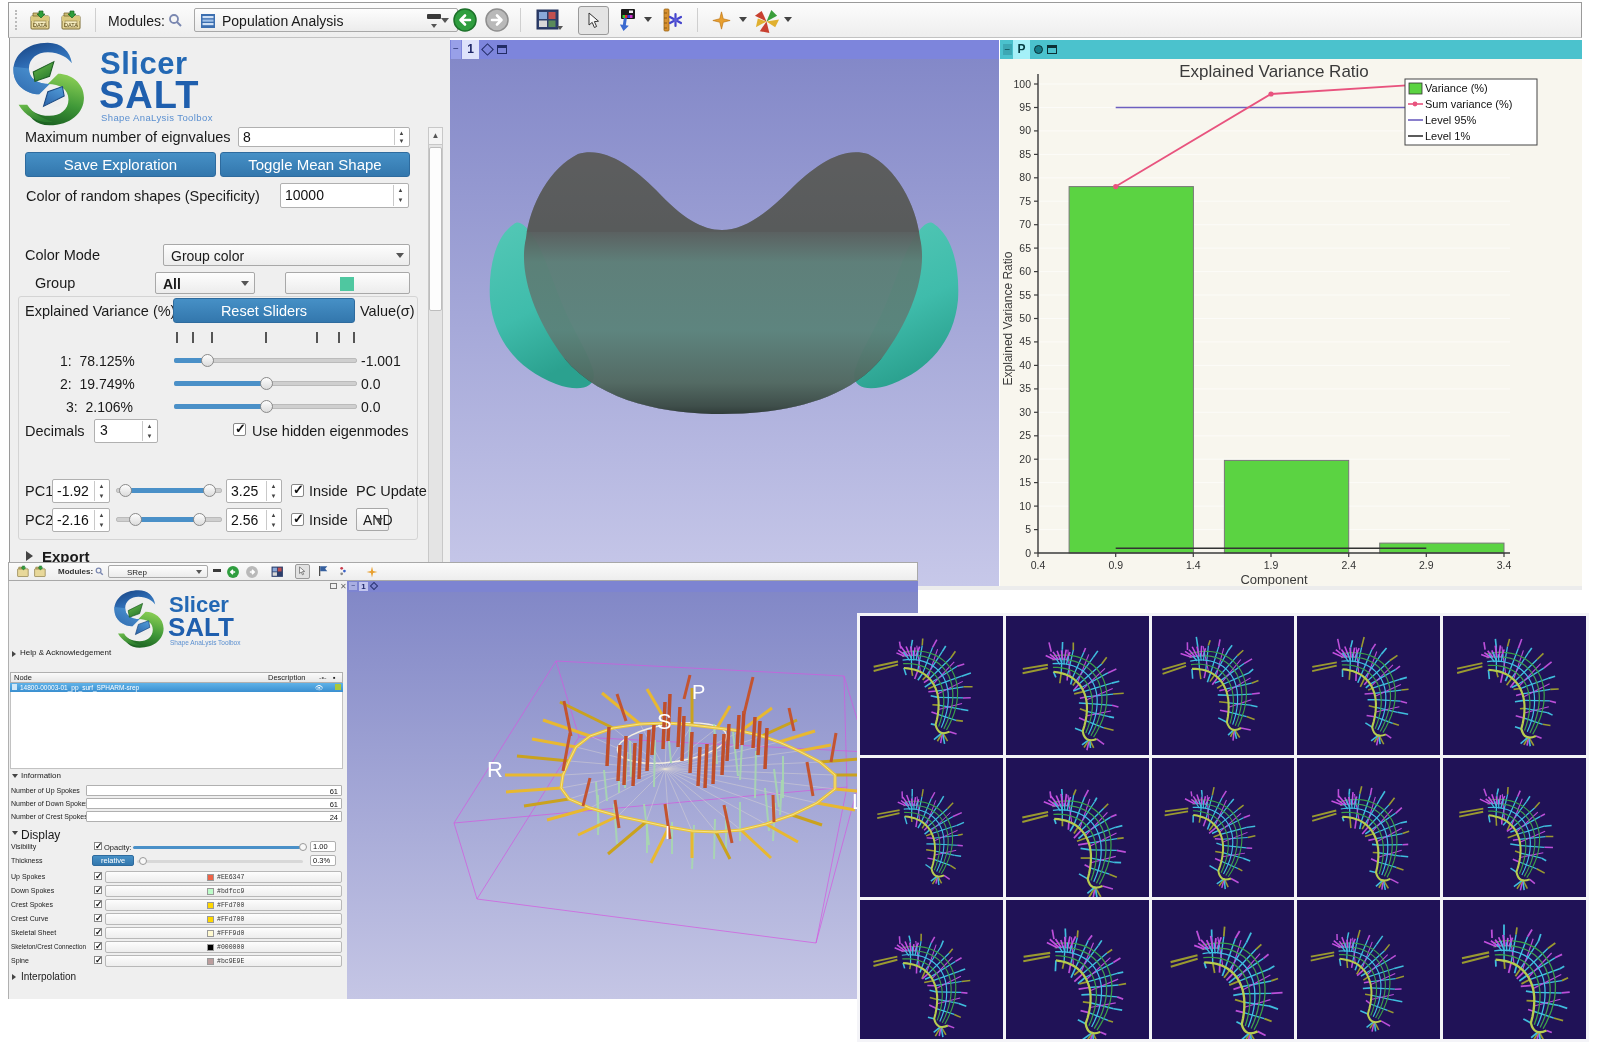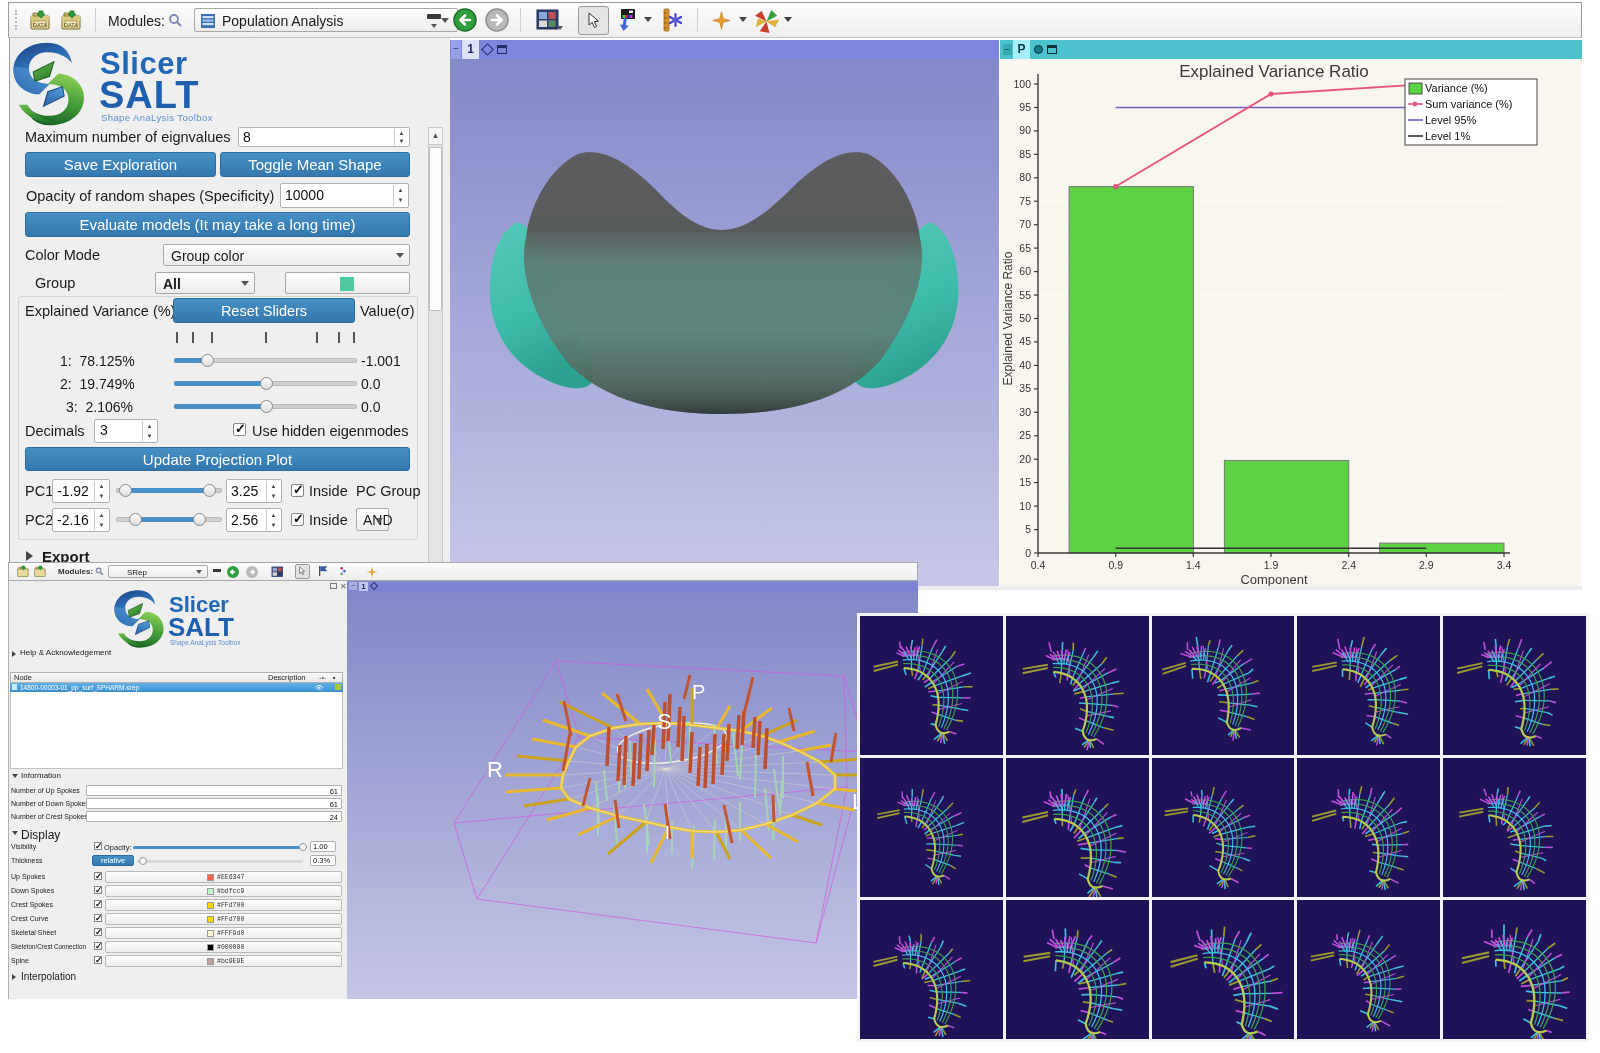--- a/index.html
+++ b/index.html
@@ -322,26 +322,25 @@
 <div class="abs" style="left:100px;top:46px;font-size:31px;font-weight:bold;color:#2368b4;letter-spacing:0.5px">Slicer</div>
 <div class="abs" style="left:99px;top:74px;font-size:38px;font-weight:bold;color:#1f5fae;letter-spacing:1px">SALT</div>
 <div class="abs" style="left:101px;top:112px;font-size:9.5px;color:#5a8fd0;letter-spacing:0.4px">Shape AnaLysis Toolbox</div>
 <div class="abs lbl" style="left:25px;top:129px;font-size:14.5px">Maximum number of eignvalues</div>
 <div class="abs inp" style="left:238px;top:127px;width:172px;height:20px;font-size:14px;padding:1px 4px">8<div class="spin">
         <span>▲</span>
         <span>▼</span>
       </div></div>
 <div class="abs btn" style="left:25px;top:152px;width:191px;height:25px;font-size:15px;line-height:24px">Save Exploration</div>
 <div class="abs btn" style="left:220px;top:152px;width:190px;height:25px;font-size:15px;line-height:24px">Toggle Mean Shape</div>
-<div class="abs lbl" style="left:26px;top:188px;font-size:14.5px">Opacity of random shapes (Specificity)</div>
+<div class="abs lbl" style="left:26px;top:188px;font-size:14.5px">Color of random shapes (Specificity)</div>
 <div class="abs inp" style="left:280px;top:183px;width:129px;height:25px;font-size:14px;padding:3px 4px">10000<div class="spin">
         <span>▲</span>
         <span>▼</span>
       </div></div>
-<div class="abs btn" style="left:25px;top:212px;width:385px;height:25px;font-size:15px;line-height:24px">Evaluate models (It may take a long time)</div>
 <div class="abs lbl" style="left:25px;top:247px;font-size:14.5px">Color Mode</div>
 <div class="abs combo" style="left:163px;top:244px;width:247px;height:22px">
       <div class="abs lbl" style="left:7px;top:3px;font-size:14px">Group color</div>
       <div class="carr"></div>
     </div>
 <div class="abs lbl" style="left:35px;top:275px;font-size:14.5px">Group</div>
 <div class="abs combo" style="left:155px;top:272px;width:100px;height:22px">
       <div class="abs lbl" style="left:7px;top:3px;font-size:14px;font-weight:bold">All</div>
       <div class="carr"></div>
     </div>
@@ -377,38 +376,37 @@
       <div class="knob" style="left:85px"></div>
     </div>
 <div class="abs lbl" style="left:361px;top:399px;font-size:14px">0.0</div>
 <div class="abs lbl" style="left:25px;top:423px;font-size:14.5px">Decimals</div>
 <div class="abs inp" style="left:94px;top:419px;width:64px;height:24px;font-size:14px;padding:2px 5px">3<div class="spin">
         <span>▲</span>
         <span>▼</span>
       </div></div>
 <div class="chk" style="left:233px;top:423px"></div>
 <div class="abs lbl" style="left:252px;top:423px;font-size:14.5px">Use hidden eigenmodes</div>
-<div class="abs btn" style="left:25px;top:447px;width:385px;height:24px;font-size:15px;line-height:23px">Update Projection Plot</div>
 <div class="abs lbl" style="left:25px;top:483px;font-size:14.5px">PC1</div>
 <div class="abs inp" style="left:52px;top:479px;width:58px;height:24px;font-size:14px;padding:3px 4px">-1.92<div class="spin">
         <span>▲</span>
         <span>▼</span>
       </div></div>
 <div class="slider" style="left:116px;top:488px;width:106px">
       <div class="sfill" style="left:6px;width:84px"></div>
       <div class="knob" style="left:2px"></div>
       <div class="knob" style="left:86px"></div>
     </div>
 <div class="abs inp" style="left:226px;top:479px;width:56px;height:24px;font-size:14px;padding:3px 4px">3.25<div class="spin">
         <span>▲</span>
         <span>▼</span>
       </div></div>
 <div class="chk" style="left:291px;top:484px"></div>
 <div class="abs lbl" style="left:309px;top:483px;font-size:14.5px">Inside</div>
-<div class="abs lbl" style="left:356px;top:483px;font-size:14.5px">PC Group</div>
+<div class="abs lbl" style="left:356px;top:483px;font-size:14.5px">PC Update</div>
 <div class="abs lbl" style="left:25px;top:512px;font-size:14.5px">PC2</div>
 <div class="abs inp" style="left:52px;top:508px;width:58px;height:24px;font-size:14px;padding:3px 4px">-2.16<div class="spin">
         <span>▲</span>
         <span>▼</span>
       </div></div>
 <div class="slider" style="left:116px;top:517px;width:106px">
       <div class="sfill" style="left:16px;width:64px"></div>
       <div class="knob" style="left:12px"></div>
       <div class="knob" style="left:76px"></div>
     </div>

